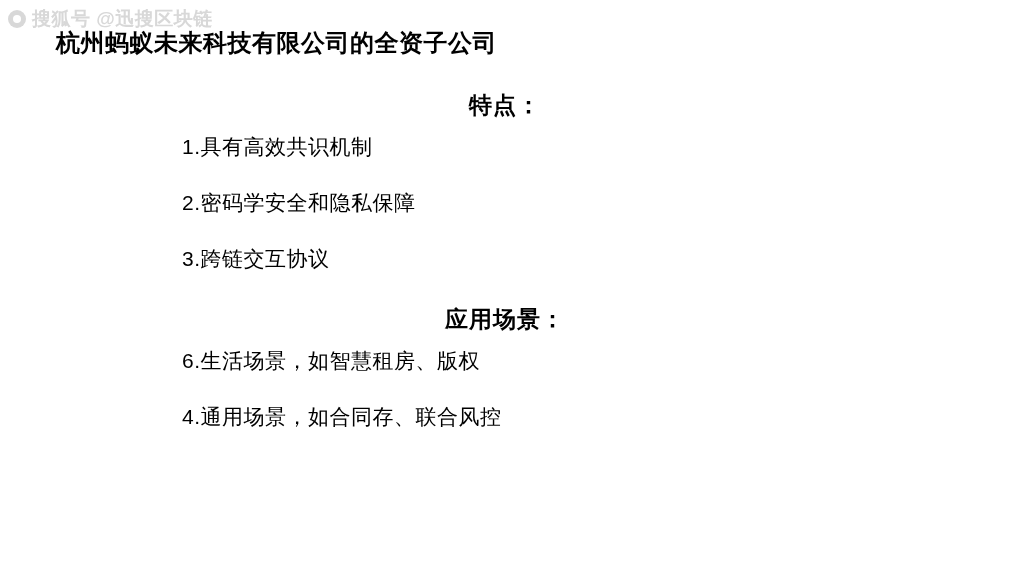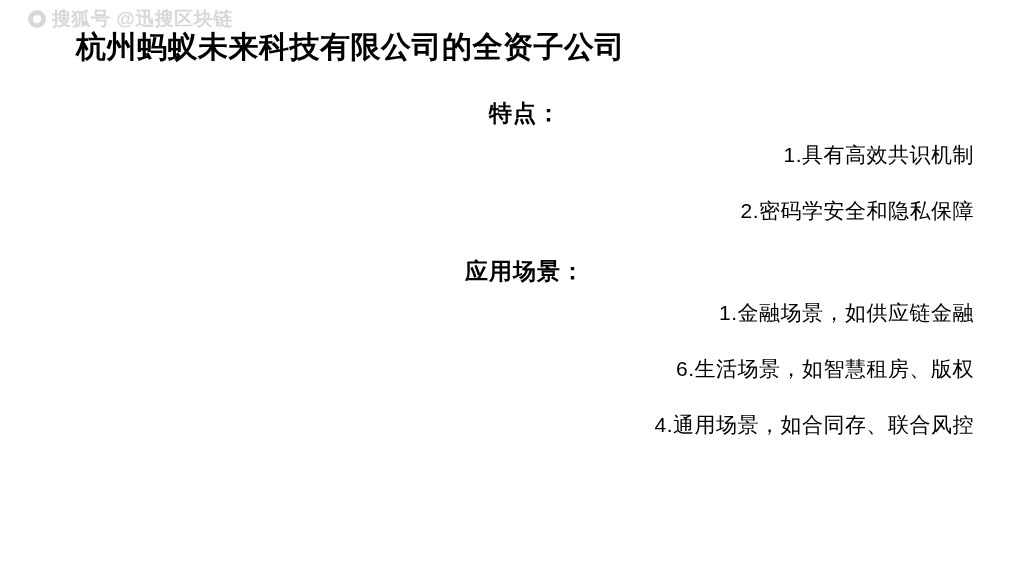--- a/index.html
+++ b/index.html
@@ -14,21 +14,20 @@
     color: #000000;
     overflow: hidden;
     position: relative;
   }
 
   .page {
     position: relative;
     width: 994px;
     height: 584px;
     box-sizing: border-box;
-    margin-left: 20px;
   }
 
   
   .watermark {
     position: absolute;
     left: 8px;
     top: 6px;
     display: flex;
     align-items: center;
     gap: 6px;
@@ -60,40 +59,39 @@
     background: #ffffff;
   }
 
   .content {
     position: relative;
     padding: 26px 40px 0 56px;
     z-index: 2;
   }
 
   .heading {
-    font-size: 30px;
+    font-size: 24px;
     font-weight: bold;
     line-height: 1.4;
     margin: 0 0 6px 0;
     letter-spacing: 0.5px;
   }
 
   .section-title {
     font-size: 23px;
     font-weight: bold;
     letter-spacing: 1px;
     margin: 30px 0 12px 0;
     text-align: center;
   }
 
   ol.list {
     list-style: none;
     margin: 0;
     padding: 0 0 0 126px;
-    text-align: right;
   }
   ol.list li {
     font-size: 21px;
     line-height: 1.35;
     margin: 0 0 28px 0;
     letter-spacing: 0.5px;
     white-space: nowrap;
   }
 </style>
 </head>
@@ -107,23 +105,23 @@
   </div>
 
   <div class="content">
 
     <h1 class="heading">杭州蚂蚁未来科技有限公司的全资子公司</h1>
 
     <h2 class="section-title">特点：</h2>
     <ol class="list">
       <li>1.具有高效共识机制</li>
       <li>2.密码学安全和隐私保障</li>
+      <li>3.跨链交互协议</li>
     </ol>
 
     <h2 class="section-title">应用场景：</h2>
     <ol class="list">
-      <li>1.金融场景，如供应链金融</li>
       <li>6.生活场景，如智慧租房、版权</li>
       <li>4.通用场景，如合同存、联合风控</li>
     </ol>
 
   </div>
 </div>
 
 </body></html>

